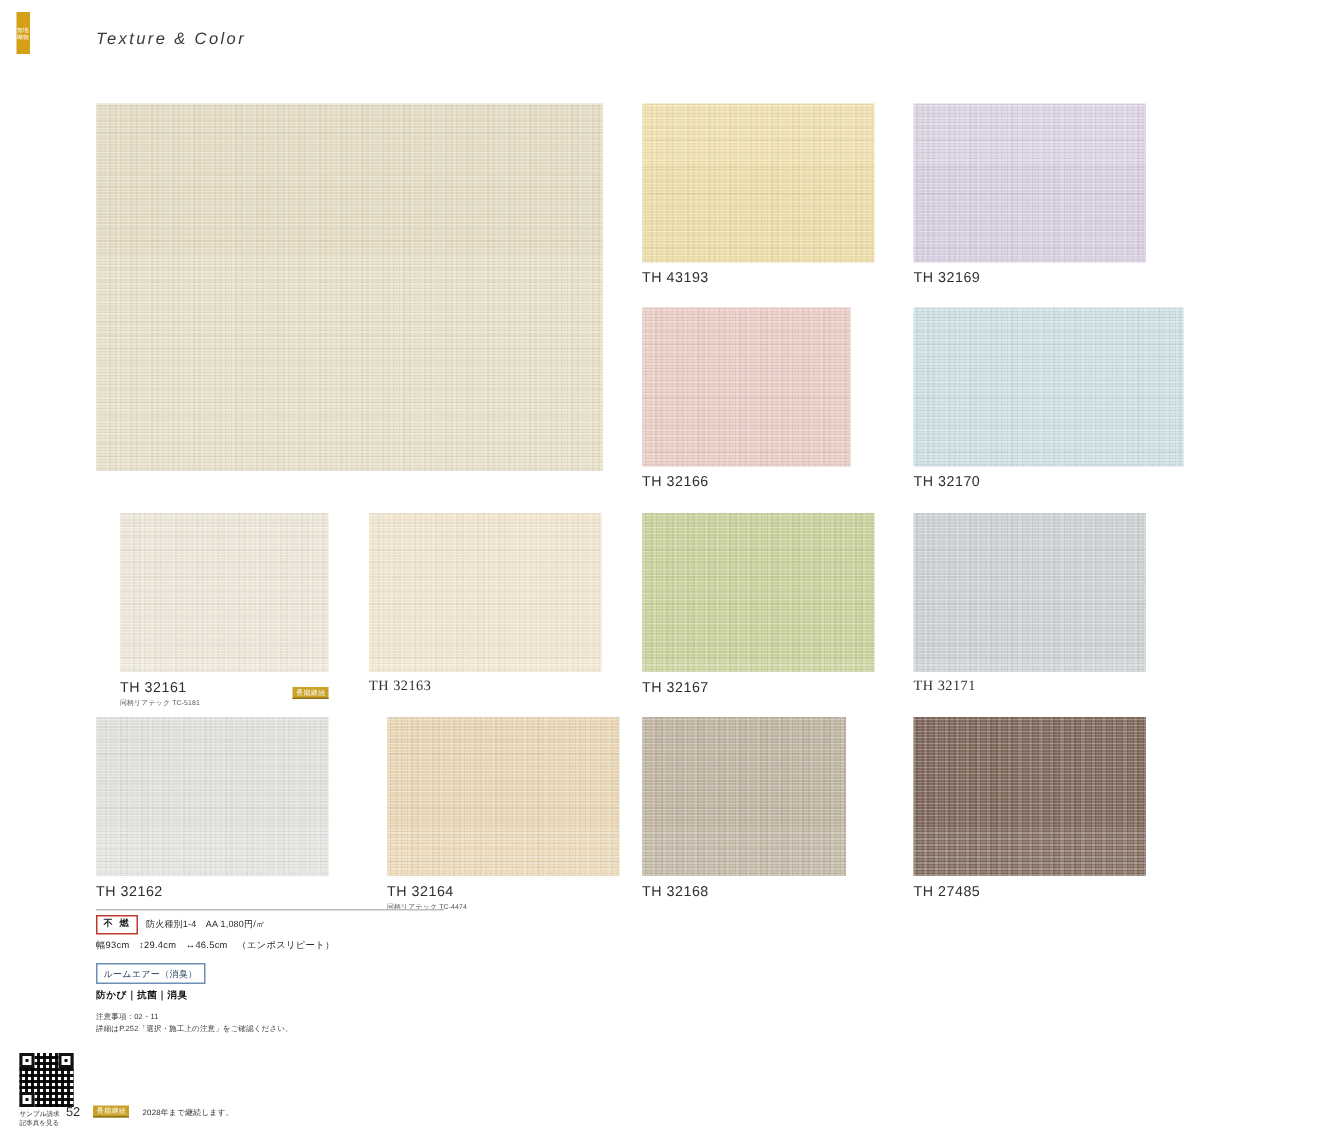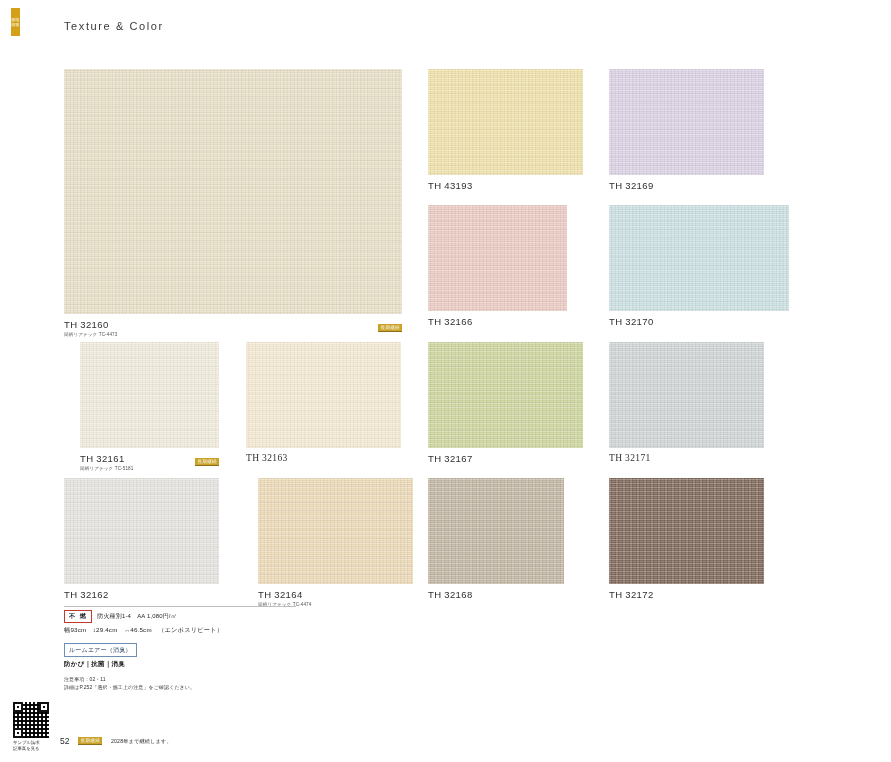--- a/index.html
+++ b/index.html
@@ -35,20 +35,21 @@
   }
 
   
   .page-header {
     position: absolute;
     left: 64px; top: 20px;
     font-size: 11px;
     letter-spacing: 1.6px;
     color: #3a3a3a;
     font-weight: 400;
+    font-style: italic;
   }
 
   
   .swatch { position: absolute; }
   .swatch .chip {
     width: 100%;
     position: relative;
     overflow: hidden;
     background: #e8e0cc;
   }
@@ -168,21 +169,21 @@
     border: 2px solid #111; background: #fff;
   }
   .qr .eye i { position: absolute; inset: 2px; background: #111; display: block; }
   .qr .e1 { left: 0; top: 0; }
   .qr .e2 { right: 0; top: 0; }
   .qr .e3 { left: 0; bottom: 0; }
   .qr-cap { font-size: 4.4px; color: #333; line-height: 5.6px; margin-top: 2px; white-space: pre-line; }
 
   .footer-row {
     position: absolute;
-    left: 60px; top: 736px;
+    left: 44px; top: 736px;
     display: flex; align-items: center; gap: 9px;
   }
   .pageno { font-size: 8.5px; color: #2b2b2b; }
   .footer-badge {
     font-size: 4.6px; color: #ffffff; background: #c9a227;
     padding: 1px 2px 1.2px 2px; letter-spacing: 0.3px;
     border-bottom: 1px solid #8d7019;
   }
   .footer-note { font-size: 5.2px; color: #2b2b2b; letter-spacing: 0.15px; }
 </style>
@@ -194,27 +195,20 @@
   <div class="side-tab">
     <span class="vtext">無地
 織物</span>
   </div>
 
   <div class="page-header">Texture &amp; Color</div>
 
   <div id="swatch-layer">
       <div class="swatch" style="left: 64px; top: 69px; width: 338px;">
         <div class="chip" style="height: 245px; background: rgb(230, 221, 196);"></div>
-        <div class="label-row">
-          <div>
-            <div class="code">TH 32160</div>
-            <div class="subcode">同柄リアテック TC-4473</div>
-          </div>
-          <span class="badge-gold">長期継続</span>
-        </div>
       </div>
       <div class="swatch" style="left: 64px; top: 342px; width: 155px; padding-left: 16px;">
         <div class="chip" style="height: 106px; background: rgb(239, 233, 218);"></div>
         <div class="label-row">
           <div>
             <div class="code">TH 32161</div>
             <div class="subcode">同柄リアテック TC-5181</div>
           </div>
           <span class="badge-gold">長期継続</span>
         </div>
@@ -297,21 +291,21 @@
         <div class="label-row">
           <div>
             <div class="code">TH 32171</div>
           </div>
         </div>
       </div>
       <div class="swatch" style="left: 609px; top: 478px; width: 155px;">
         <div class="chip" style="height: 106px; background: rgb(122, 99, 85);"></div>
         <div class="label-row">
           <div>
-            <div class="code">TH 32172</div>
+            <div class="code">TH 27485</div>
           </div>
         </div>
       </div>
     </div>
 
   <div class="spec">
     <div class="hr"></div>
     <div class="spec-row">
       <span class="box-red">不 燃</span>
       <span class="spec-text">防火種別1-4　AA 1,080円/㎡</span>

